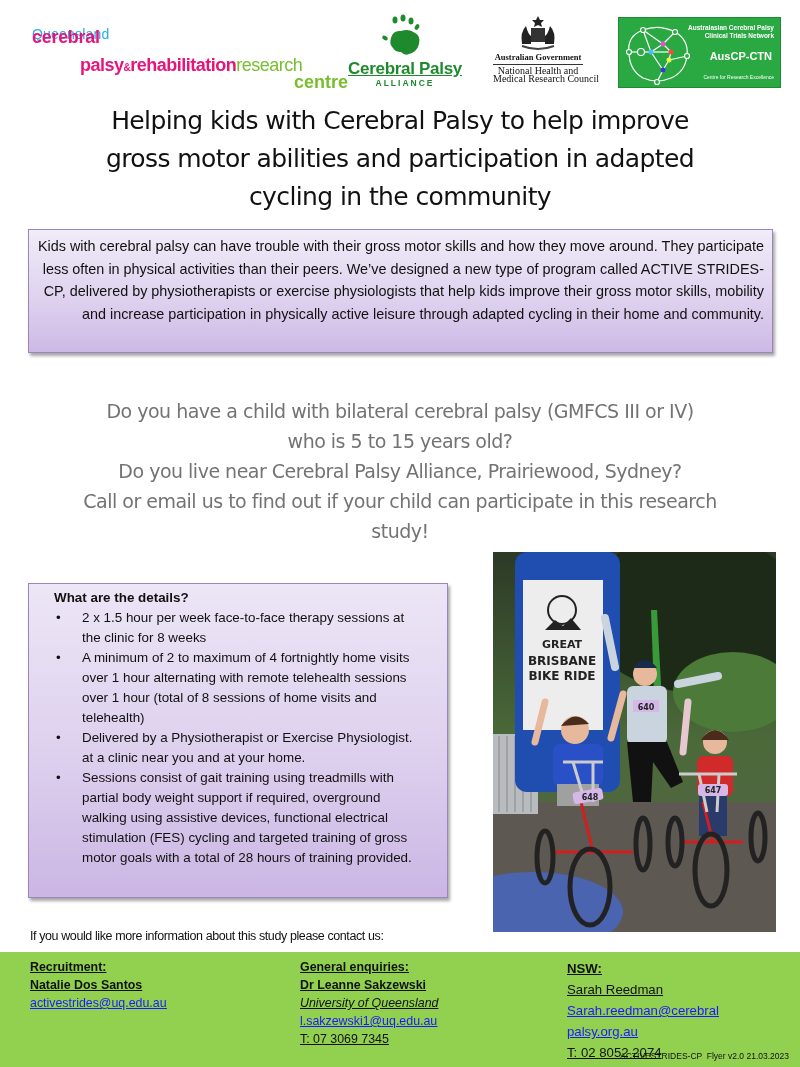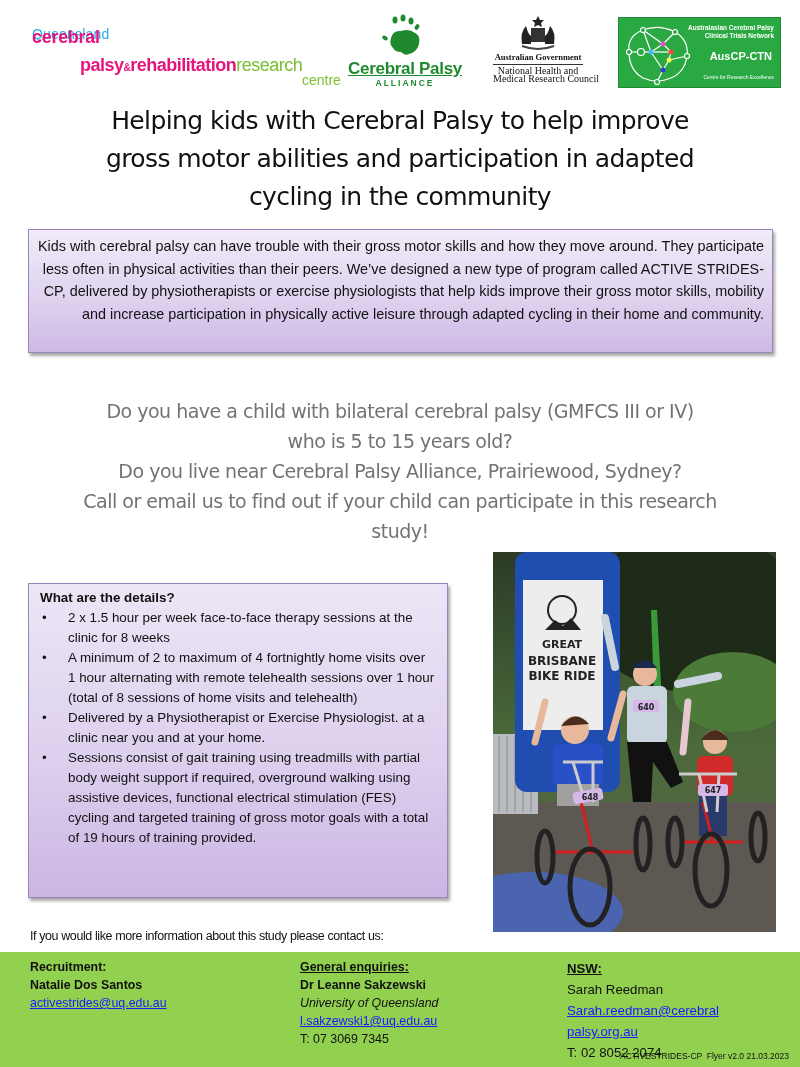--- a/index.html
+++ b/index.html
@@ -7,21 +7,21 @@
   body { position: relative; font-family: "Liberation Sans", "DejaVu Sans", sans-serif; color: #111; }
 
   
   .logo-qcprrc { position: absolute; left: 32px; top: 26px; width: 300px; height: 62px; }
   .logo-qcprrc .q { position: absolute; left: 0; top: 0; color: #27aee3; font-size: 14px; letter-spacing: 0.2px; }
   .logo-qcprrc .c1 { position: absolute; left: 0; top: 1px; color: #e5157d; font-size: 18px; font-weight: bold; letter-spacing: -0.3px; }
   .logo-qcprrc .line2 { position: absolute; left: 48px; top: 29px; font-size: 18px; font-weight: bold; letter-spacing: -0.5px; white-space: nowrap; }
   .logo-qcprrc .pink { color: #e5157d; }
   .logo-qcprrc .amp { color: #e5157d; font-size: 10px; }
   .logo-qcprrc .green { color: #79be2e; font-weight: normal; }
-  .logo-qcprrc .centre { position: absolute; left: 270px; top: 46px; color: #79be2e; font-size: 14px; }
+  .logo-qcprrc .centre { position: absolute; left: 262px; top: 46px; color: #79be2e; font-size: 18px; font-weight: bold; }
 
   .logo-cpa { position: absolute; left: 345px; top: 14px; width: 120px; height: 76px; text-align: center; }
   .logo-cpa svg { display: block; margin: 0 auto; }
   .logo-cpa .name { color: #1e8a2d; font-size: 17px; font-weight: bold; letter-spacing: -0.3px; line-height: 18px; margin-top: 2px; text-decoration: underline; }
   .logo-cpa .sub { color: #1e8a2d; font-size: 8.5px; font-weight: bold; letter-spacing: 2px; line-height: 10px; text-align: center; }
 
   .logo-gov { position: absolute; left: 493px; top: 14px; width: 90px; height: 76px; text-align: center; font-family: "Liberation Serif", serif; }
   .logo-gov svg { display: block; margin: 0 auto; }
   .logo-gov .g1 { font-size: 8.5px; font-weight: bold; border-bottom: 1px solid #333; padding-bottom: 2px; margin-bottom: 2px; white-space: nowrap; }
   .logo-gov .g2 { font-size: 10px; font-weight: normal; line-height: 8px; white-space: nowrap; }
@@ -41,35 +41,35 @@
            box-shadow: 2px 3px 3px rgba(0,0,0,0.35); padding: 5px 8px; text-align: right;
            font-size: 14.4px; line-height: 22.6px; color: #111; }
 
   
   .questions { position: absolute; left: 10px; top: 396px; width: 780px; text-align: center; font-family: "DejaVu Sans", sans-serif;
                font-size: 19px; line-height: 30px; letter-spacing: -0.5px; color: #737373; }
 
   
   .details { position: absolute; left: 28px; top: 583px; width: 420px; height: 315px; border: 1px solid #9b86b8;
              background: linear-gradient(to bottom, #ede6f6 0%, #ddd0ee 55%, #cbb6e4 100%);
-             box-shadow: 2px 3px 3px rgba(0,0,0,0.35); padding: 5px 11px; font-size: 13.4px; line-height: 20px; color: #111; }
+             box-shadow: 2px 3px 3px rgba(0,0,0,0.35); padding: 5px 25px; font-size: 13.4px; line-height: 20px; color: #111; }
   .details h3 { font-size: 13.4px; font-weight: bold; line-height: 18px; margin-bottom: 1px; }
   .details ul { list-style: none; }
   .details li { position: relative; padding-left: 28px; }
   .details li .bullet { position: absolute; left: 2px; top: 0; }
 
   
   .photo { position: absolute; left: 493px; top: 552px; width: 283px; height: 380px; overflow: hidden; background: #3a4a30; }
 
   
   .contact-intro { position: absolute; left: 30px; top: 929px; font-size: 12.5px; font-weight: normal; letter-spacing: -0.4px; color: #111; }
 
   
   .footer { position: absolute; left: 0; top: 952px; width: 800px; height: 115px; background: #92d050; font-size: 12.4px; line-height: 18px; color: #111; }
-  .col { position: absolute; top: 6px; }
+  .col { position: absolute; top: 6px; text-decoration: underline; }
   .col1 { left: 30px; }
   .col2 { left: 300px; }
   .col3 { left: 567px; }
   .b { font-weight: bold; }
   .u { text-decoration: underline; }
   .i { font-style: italic; }
   .lnk { color: #1a1aff; text-decoration: underline; display: block; }
   .version { position: absolute; right: 11px; top: 95px; font-size: 8.5px; color: #111; }
 </style>
 </head>
@@ -177,21 +177,21 @@
     <li>
       <span class="bullet">•</span>
       <span>A minimum of 2 to maximum of 4 fortnightly home visits over 1 hour alternating with remote telehealth sessions over 1 hour (total of 8 sessions of home visits and telehealth)</span>
     </li>
     <li>
       <span class="bullet">•</span>
       <span>Delivered by a Physiotherapist or Exercise Physiologist. at a clinic near you and at your home.</span>
     </li>
     <li>
       <span class="bullet">•</span>
-      <span>Sessions consist of gait training using treadmills with partial body weight support if required, overground walking using assistive devices, functional electrical stimulation (FES) cycling and targeted training of gross motor goals with a total of 19 hours of training provided.</span>
+      <span>Sessions consist of gait training using treadmills with partial body weight support if required, overground walking using assistive devices, functional electrical stimulation (FES) cycling and targeted training of gross motor goals with a total of 28 hours of training provided.</span>
     </li>
   </ul>
 </div>
 
 <div class="photo" title="Children on adapted tricycles with arms raised at the Great Brisbane Bike Ride finish">
   <svg width="283" height="380" viewBox="0 0 283 380">
     <defs>
       <linearGradient id="sky" x1="0" y1="0" x2="0" y2="1">
         <stop offset="0" stop-color="#2c3a26"></stop>
           <stop offset="0.5" stop-color="#4b6a3a"></stop>

